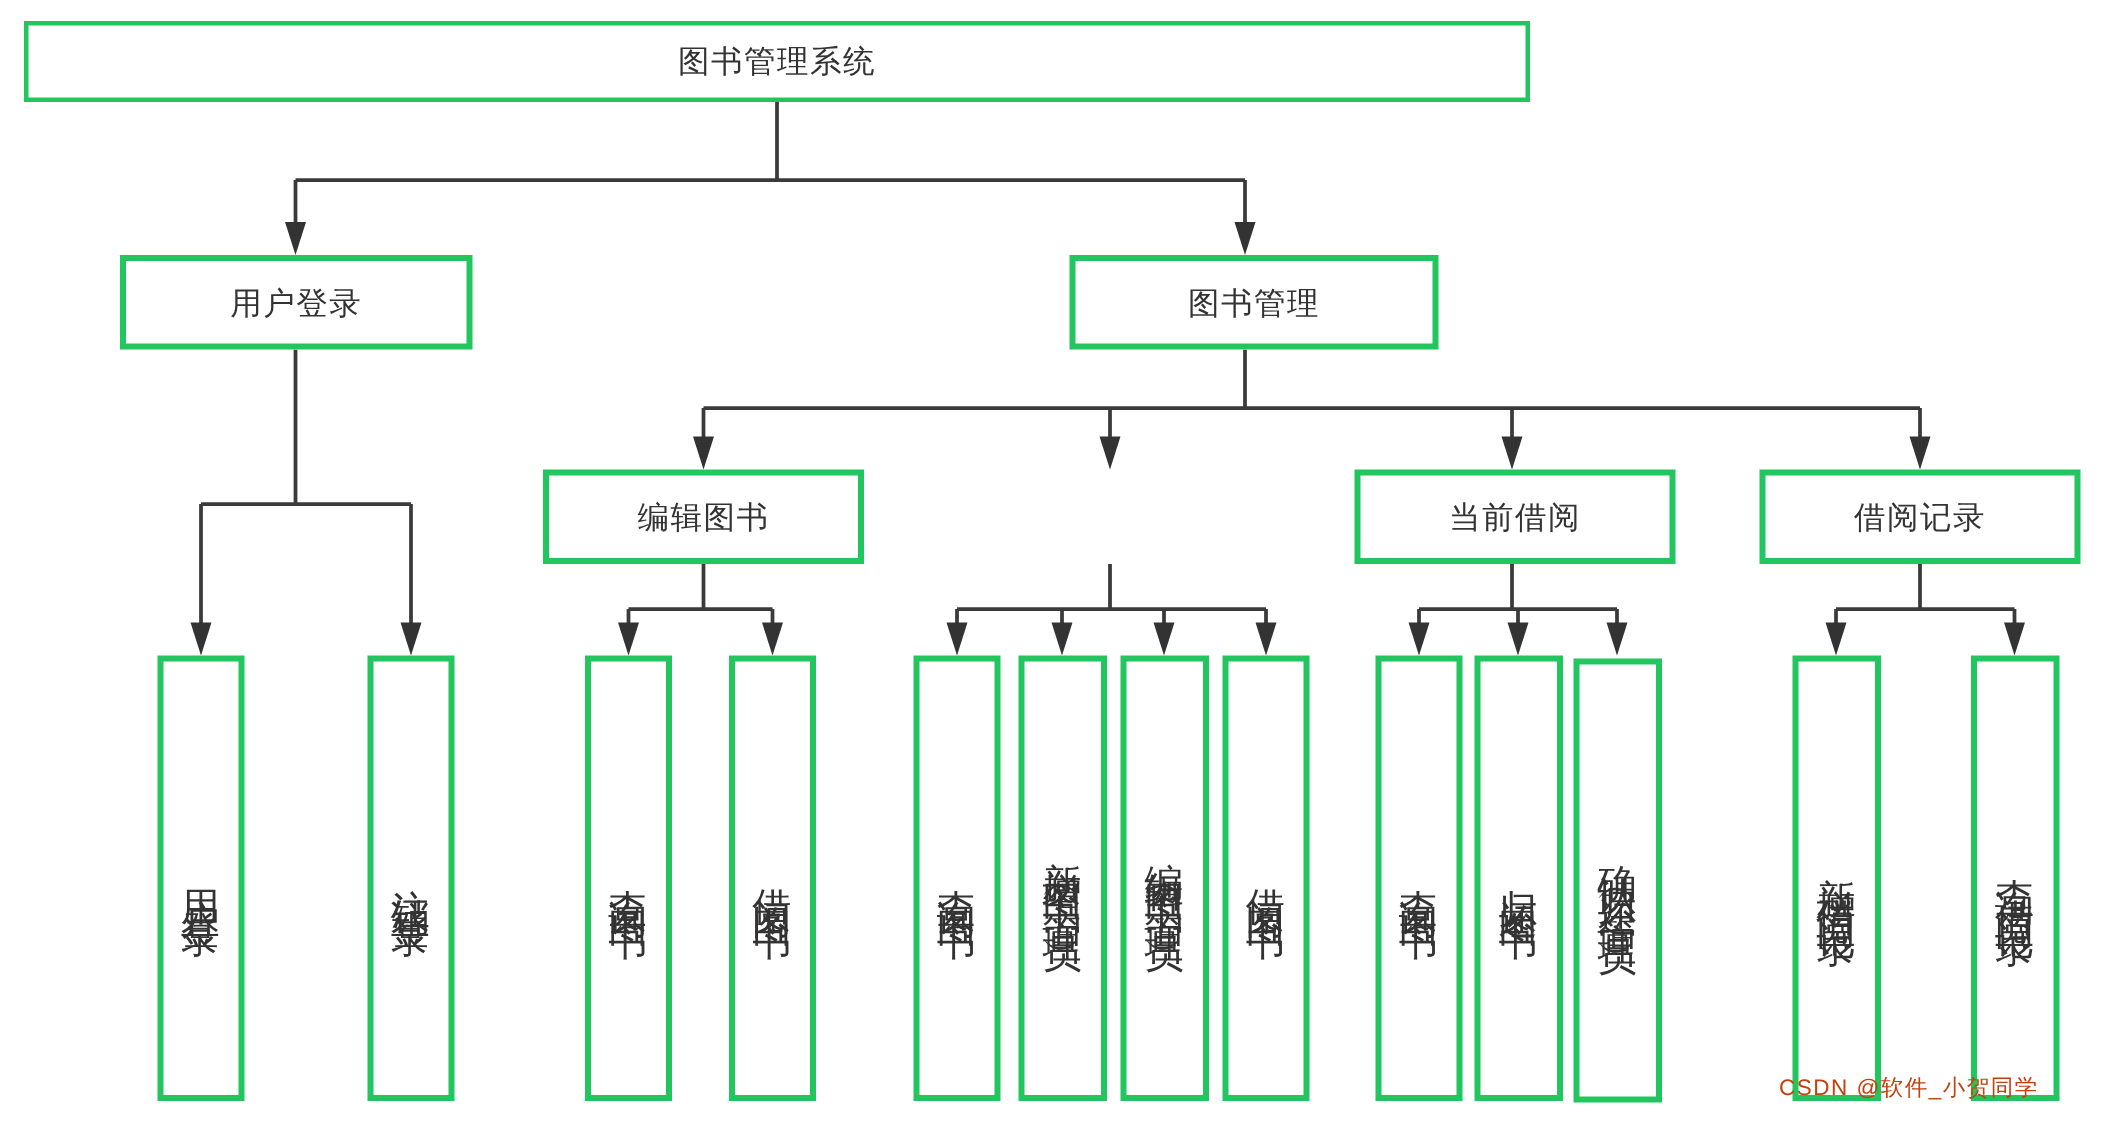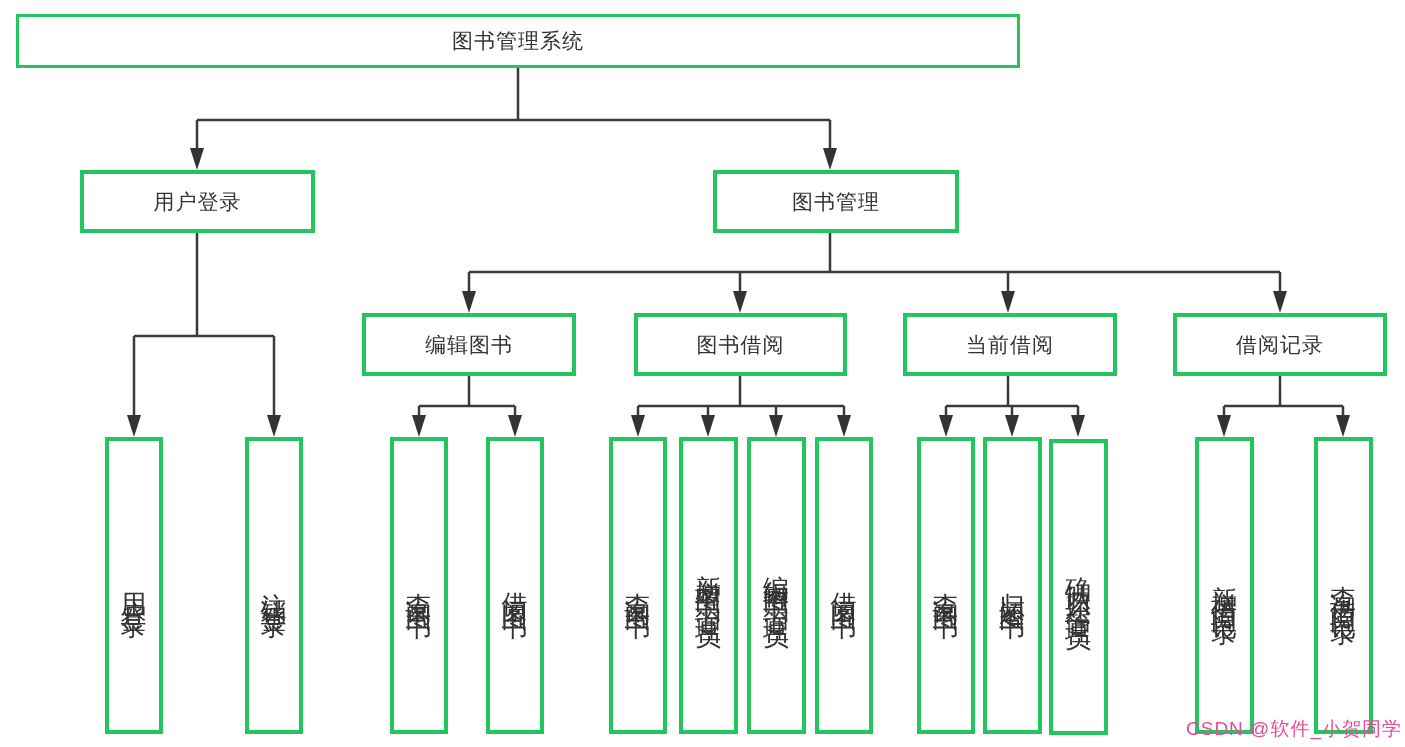--- a/index.html
+++ b/index.html
@@ -41,22 +41,22 @@
     writing-mode: vertical-rl;
     text-orientation: mixed;
     font-size: 26px;
     letter-spacing: 7px;
     line-height: 1;
     white-space: nowrap;
   }
   .watermark {
     position: absolute;
     z-index: 2;
-    font-size: 19px;
-    color: #ec4899;
+    font-size: 15px;
+    color: #c2410c;
     letter-spacing: 1px;
     white-space: nowrap;
   }
 </style>
 </head>
 <body>
 
 <div id="stage">
 
   <svg id="wires" width="1405" height="747" viewBox="0 0 1405 747">
@@ -132,23 +132,20 @@
   <div class="node h" style="left:80px; top:170px; width:235px; height:63px">
     <span>用户登录</span>
   </div>
   <div class="node h" style="left:713px; top:170px; width:246px; height:63px">
     <span>图书管理</span>
   </div>
 
   <div class="node h" style="left:362px; top:313px; width:214px; height:63px">
     <span>编辑图书</span>
   </div>
-  <div class="node h" style="left:634px; top:313px; width:213px; height:63px">
-    <span>图书借阅</span>
-  </div>
   <div class="node h" style="left:903px; top:313px; width:214px; height:63px">
     <span>当前借阅</span>
   </div>
   <div class="node h" style="left:1173px; top:313px; width:214px; height:63px">
     <span>借阅记录</span>
   </div>
 
   <div class="node vert" style="left:105px; top:437px; width:58px; height:297px">
     <span>用户登录</span>
   </div>

